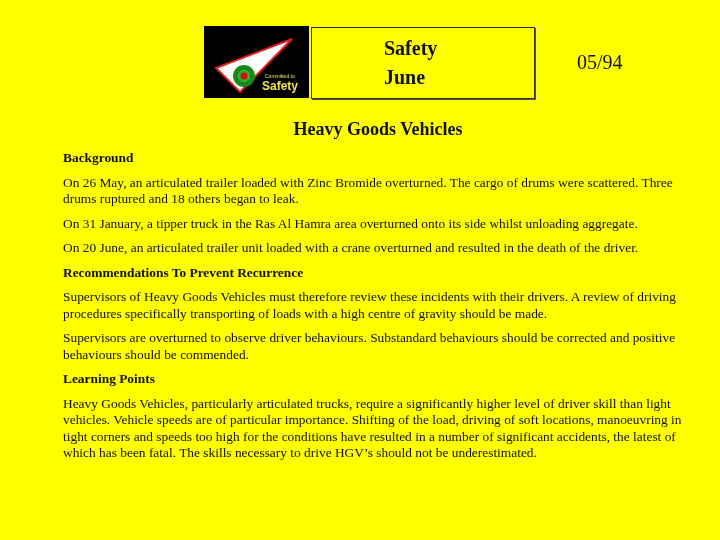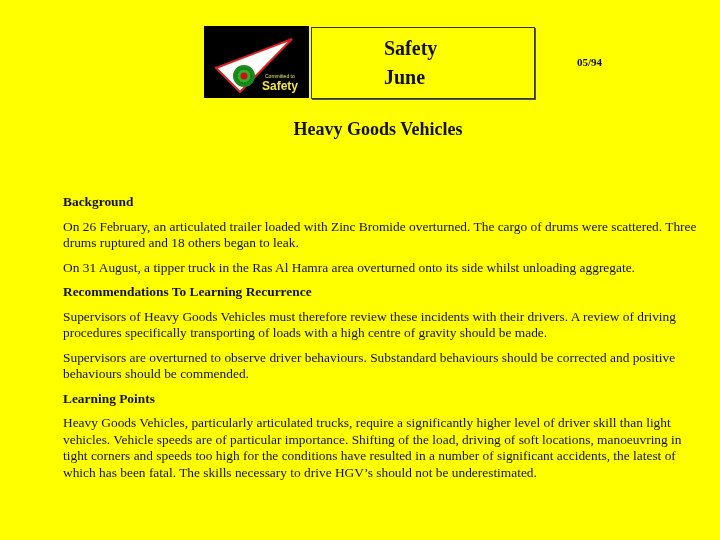--- a/index.html
+++ b/index.html
@@ -60,42 +60,41 @@
       font-size: 20px;
       line-height: 22px;
       white-space: nowrap;
     }
     .title-line.l1 { top: 9px; }
     .title-line.l2 { top: 38px; }
     .doc-number {
       position: absolute;
       left: 577px;
       top: 53px;
-      font-weight: bold;
-      font-size: 11px;
+      font-weight: normal;
+      font-size: 20px;
       line-height: 18px;
     }
     .main-heading {
       position: absolute;
       left: 0;
       top: 118px;
       width: 756px;
       text-align: center;
       font-weight: bold;
       font-size: 18px;
       line-height: 22px;
     }
     .content {
       position: absolute;
       left: 63px;
       top: 150px;
       width: 636px;
       font-size: 13.4px;
       line-height: 16.5px;
-      margin-top: 44px;
     }
     .content .sec {
       font-weight: bold;
       margin: 0 0 8px 0;
     }
     .content p {
       margin: 0 0 8px 0;
     }
   </style>
 </head>
@@ -116,22 +115,23 @@
   <div class="title-line l1">Safety</div>
   <div class="title-line l2">June</div>
 </div>
 
 <div class="doc-number">05/94</div>
 
 <div class="main-heading">Heavy Goods Vehicles</div>
 
 <div class="content">
   <div class="sec">Background</div>
-  <p>On 26 February, an articulated trailer loaded with Zinc Bromide overturned. The cargo of drums were scattered. Three drums ruptured and 18 others began to leak.</p>
-  <p>On 31 August, a tipper truck in the Ras Al Hamra area overturned onto its side whilst unloading aggregate.</p>
+  <p>On 26 May, an articulated trailer loaded with Zinc Bromide overturned. The cargo of drums were scattered. Three drums ruptured and 18 others began to leak.</p>
+  <p>On 31 January, a tipper truck in the Ras Al Hamra area overturned onto its side whilst unloading aggregate.</p>
+  <p>On 20 June, an articulated trailer unit loaded with a crane overturned and resulted in the death of the driver.</p>
 
-  <div class="sec">Recommendations To Learning Recurrence</div>
+  <div class="sec">Recommendations To Prevent Recurrence</div>
   <p>Supervisors of Heavy Goods Vehicles must therefore review these incidents with their drivers. A review of driving procedures specifically transporting of loads with a high centre of gravity should be made.</p>
   <p>Supervisors are overturned to observe driver behaviours. Substandard behaviours should be corrected and positive behaviours should be commended.</p>
 
   <div class="sec">Learning Points</div>
   <p>Heavy Goods Vehicles, particularly articulated trucks, require a significantly higher level of driver skill than light vehicles. Vehicle speeds are of particular importance. Shifting of the load, driving of soft locations, manoeuvring in tight corners and speeds too high for the conditions have resulted in a number of significant accidents, the latest of which has been fatal. The skills necessary to drive HGV’s should not be underestimated.</p>
 </div>
 
 </body></html>

